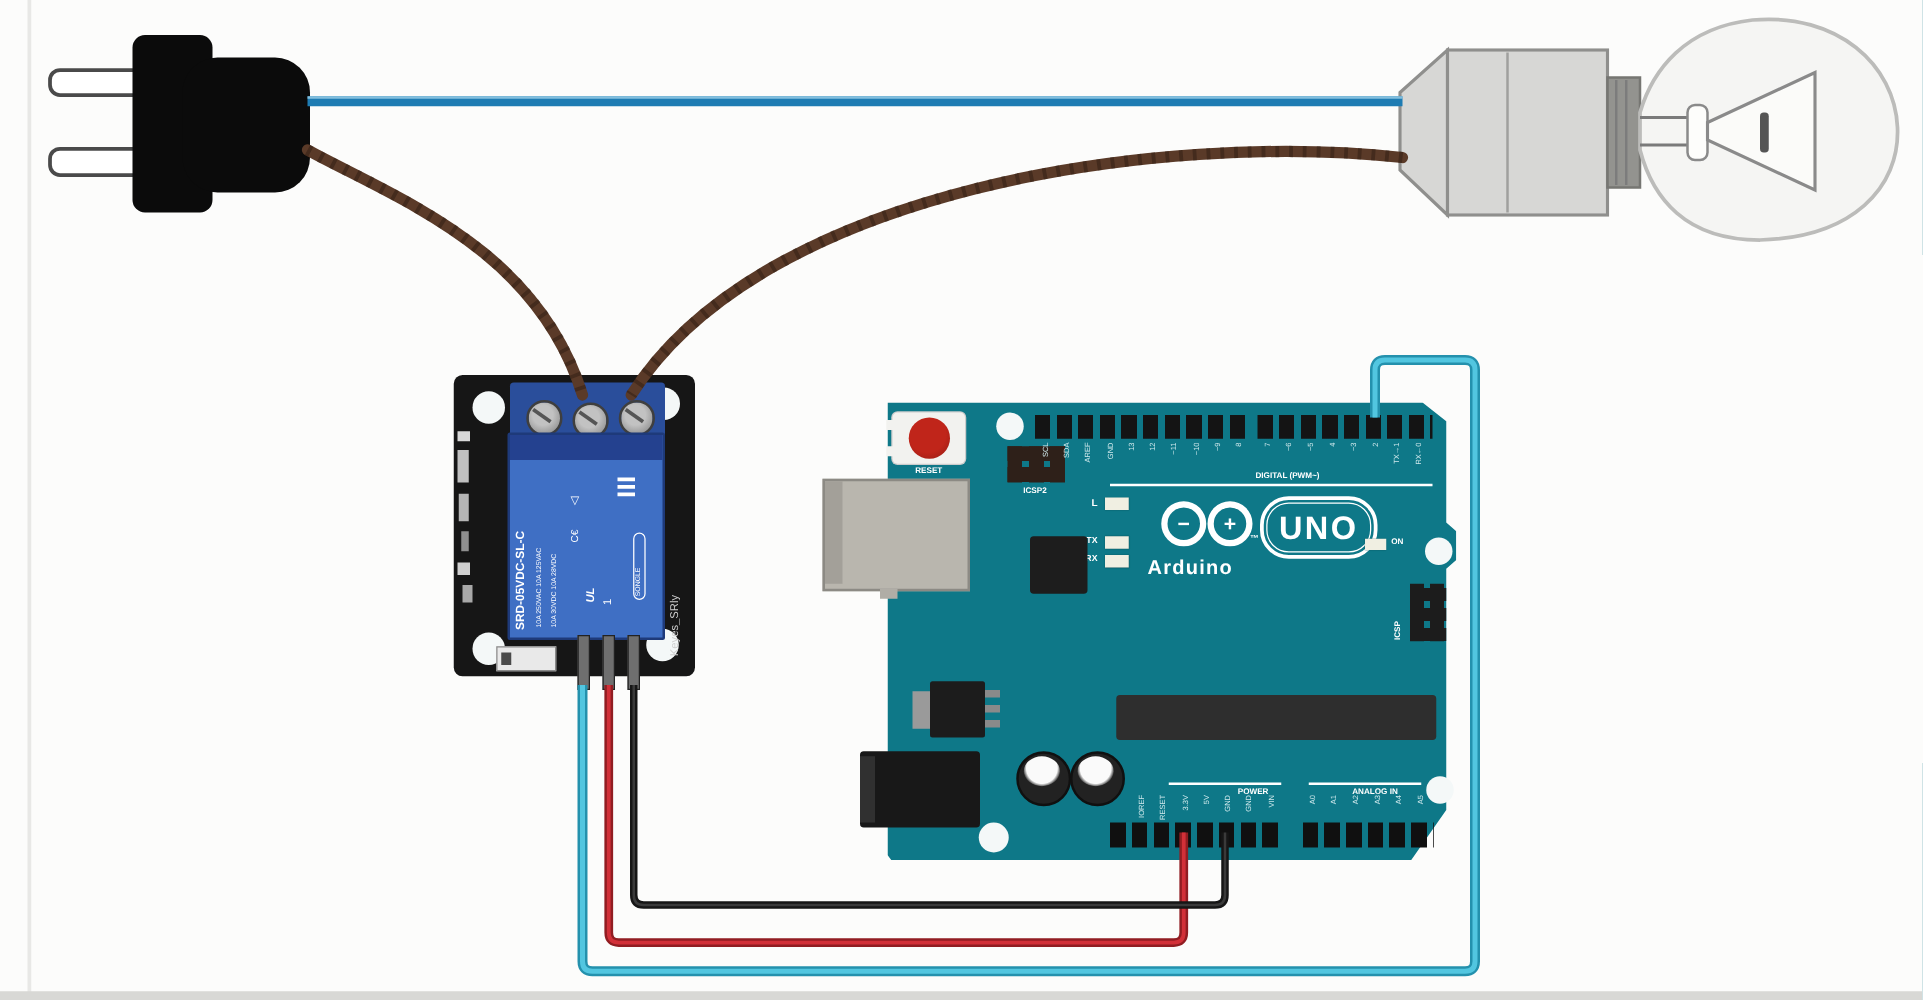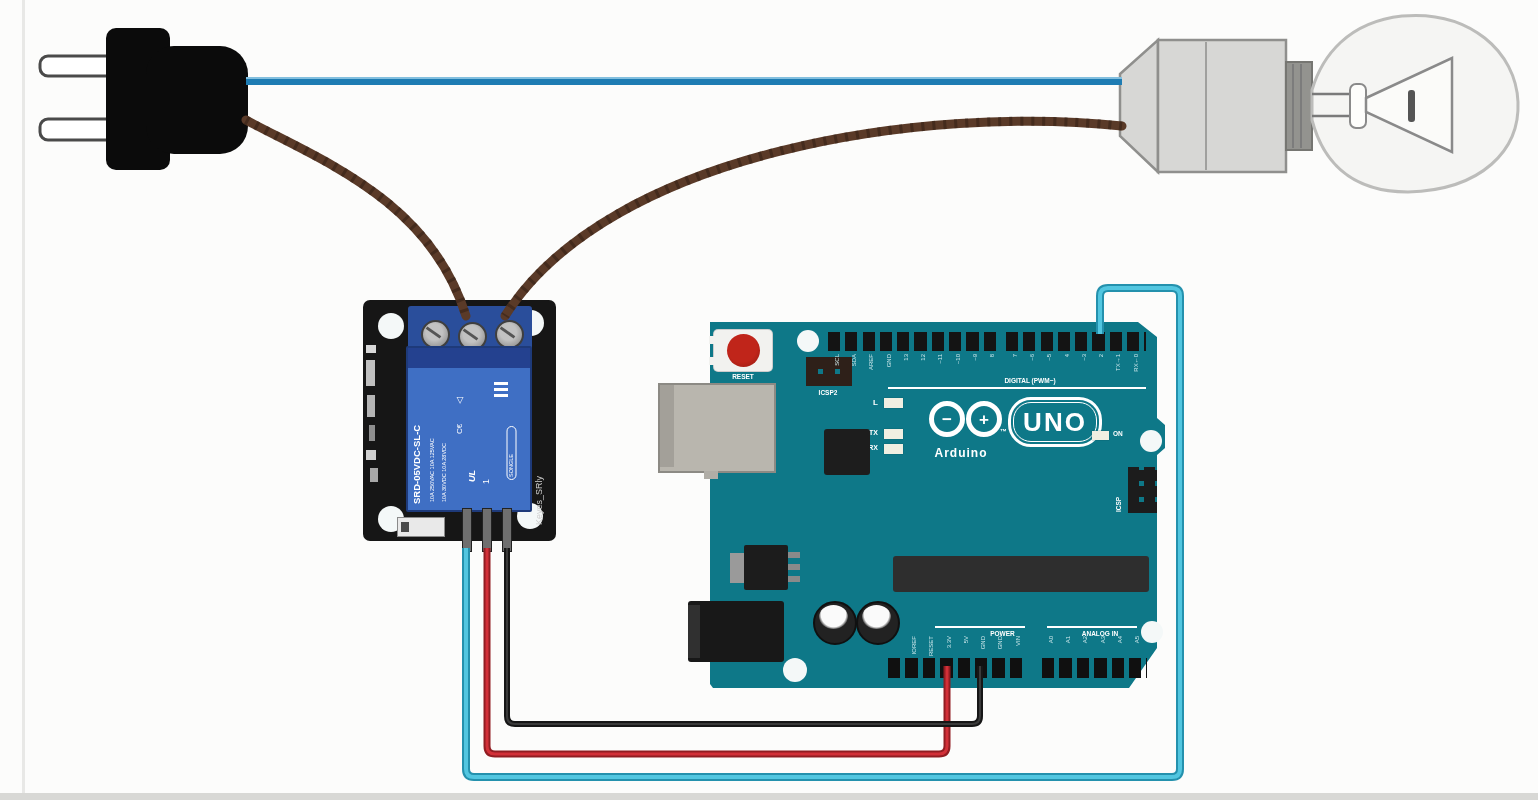--- a/index.html
+++ b/index.html
@@ -238,21 +238,21 @@
 <div class="abs led" style="left:884px;top:444px;width:19px;height:10px;"></div>
 
 <div class="abs" style="left:824px;top:429px;width:46px;height:46px;background:#1d1d1d;border-radius:3px;"></div>
 
 <div class="abs logo-circle" style="left:929px;top:401px;">
   <span>−</span>
 </div>
 <div class="abs logo-circle" style="left:966px;top:401px;">
   <span>+</span>
 </div>
-<div class="abs wlabel" style="left:918px;top:446px;width:86px;text-align:center;font-size:12px;letter-spacing:1px;">Arduino</div>
+<div class="abs wlabel" style="left:918px;top:446px;width:86px;text-align:left;font-size:16px;letter-spacing:1px;">Arduino</div>
 <div class="abs wlabel" style="left:1000px;top:428px;font-size:7px;">™</div>
 
 <div class="abs" id="uno-badge">
   <span id="uno-text">UNO</span>
 </div>
 
 <div class="abs led" style="left:1092px;top:431px;width:17px;height:9px;"></div>
 <div class="abs wlabel" style="left:1113px;top:430px;font-size:6.5px;">ON</div>
 
 <div class="abs hole" style="left:1140px;top:430px;width:22px;height:22px;"></div>

